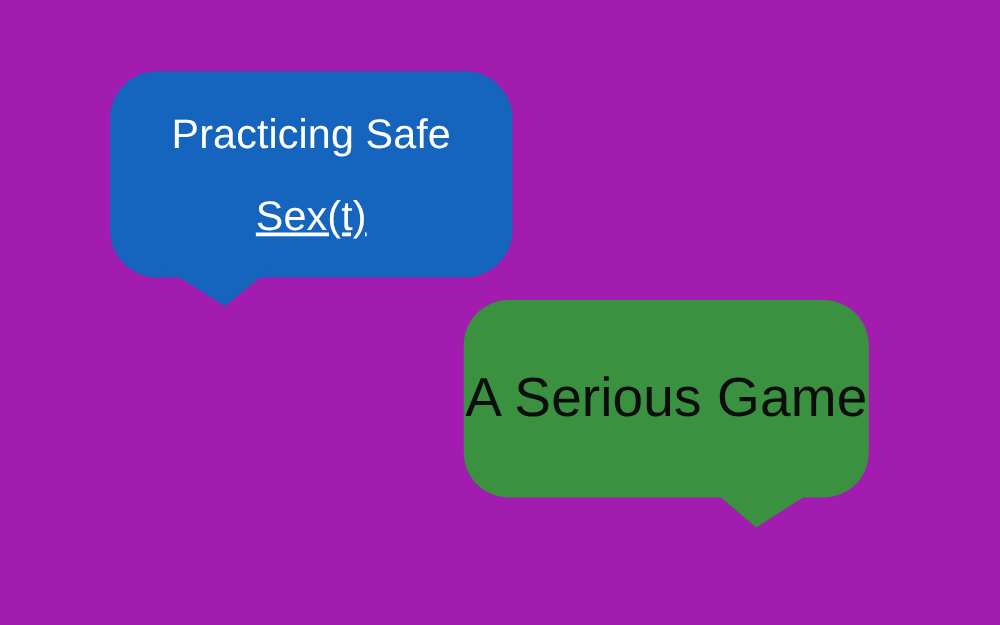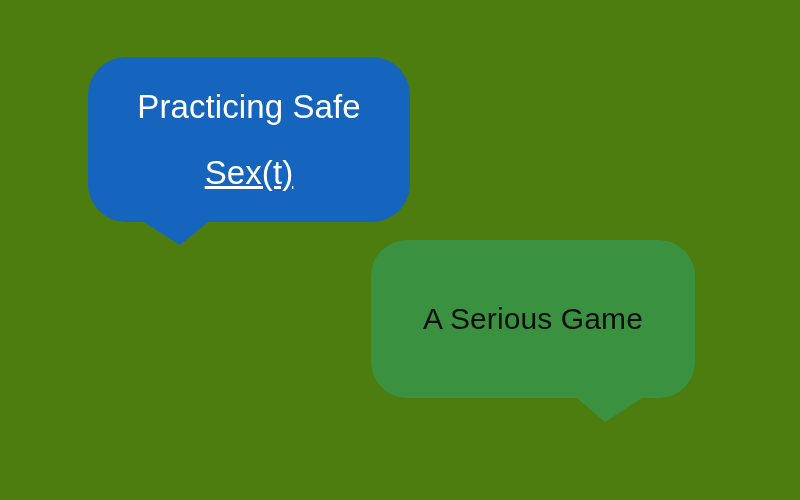--- a/index.html
+++ b/index.html
@@ -57,31 +57,31 @@
   
   #green-text-block {
     left: 371px;
     top: 240px;
     width: 324px;
     height: 158px;
     padding: 0 14px;
   }
   #green-text-block .line {
     color: #0d0d0d;
-    font-size: 30px;
+    font-size: 44px;
     line-height: 64px;
     font-weight: 400;
     letter-spacing: 0.1px;
     white-space: nowrap;
   }
 </style>
 </head>
 <body>
 
-<div id="canvas" style="background: #4d7c0f;">
+<div id="canvas" style="background: #a21caf;">
 
   <svg class="bubble-svg" viewBox="0 0 800 500" width="800" height="500" xmlns="http://www.w3.org/2000/svg">
 
     <g>
       <rect id="blue-body" x="88" y="57" width="322" height="165" rx="38" ry="38" fill="#1565bf"></rect>
       <polygon id="blue-tail" points="128,212 220,212 180,245" fill="#1565bf"></polygon>
     </g>
 
     <g>
       <rect id="green-body" x="371" y="240" width="324" height="158" rx="36" ry="36" fill="#3a9140"></rect>

